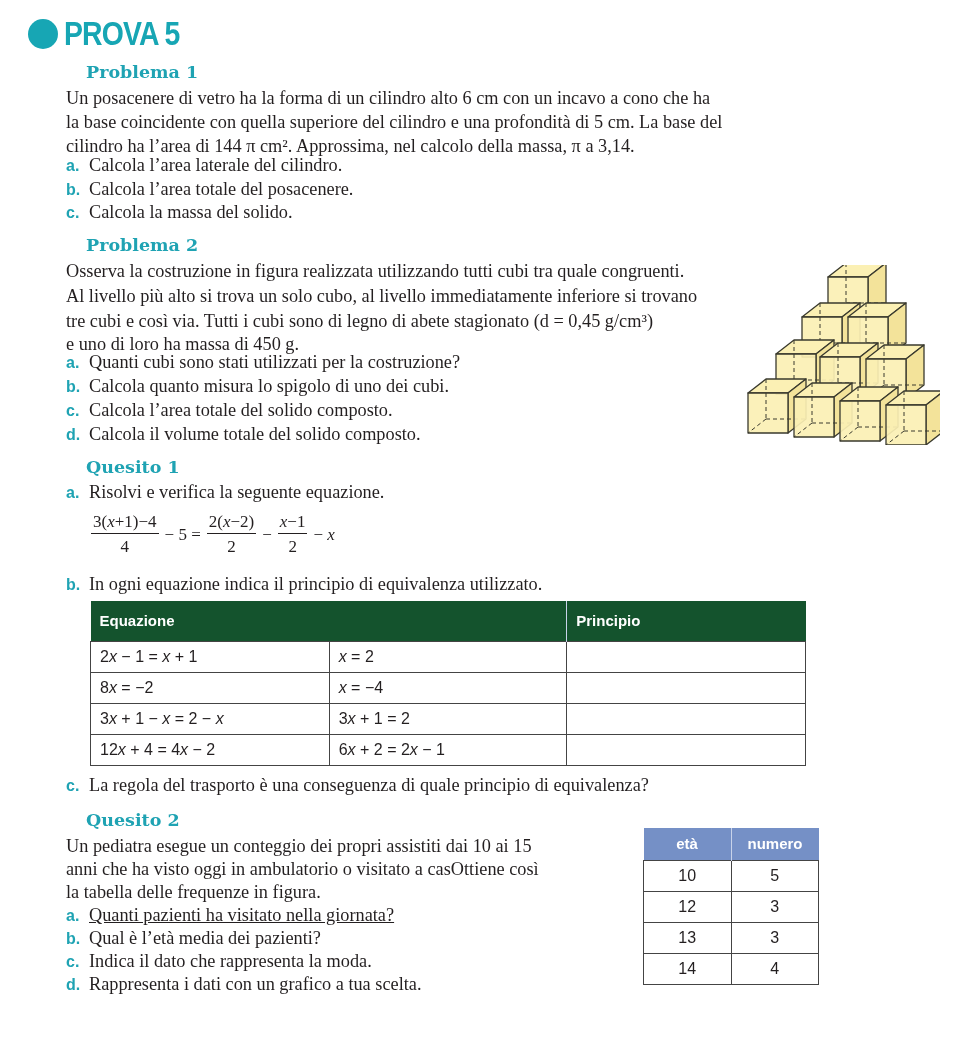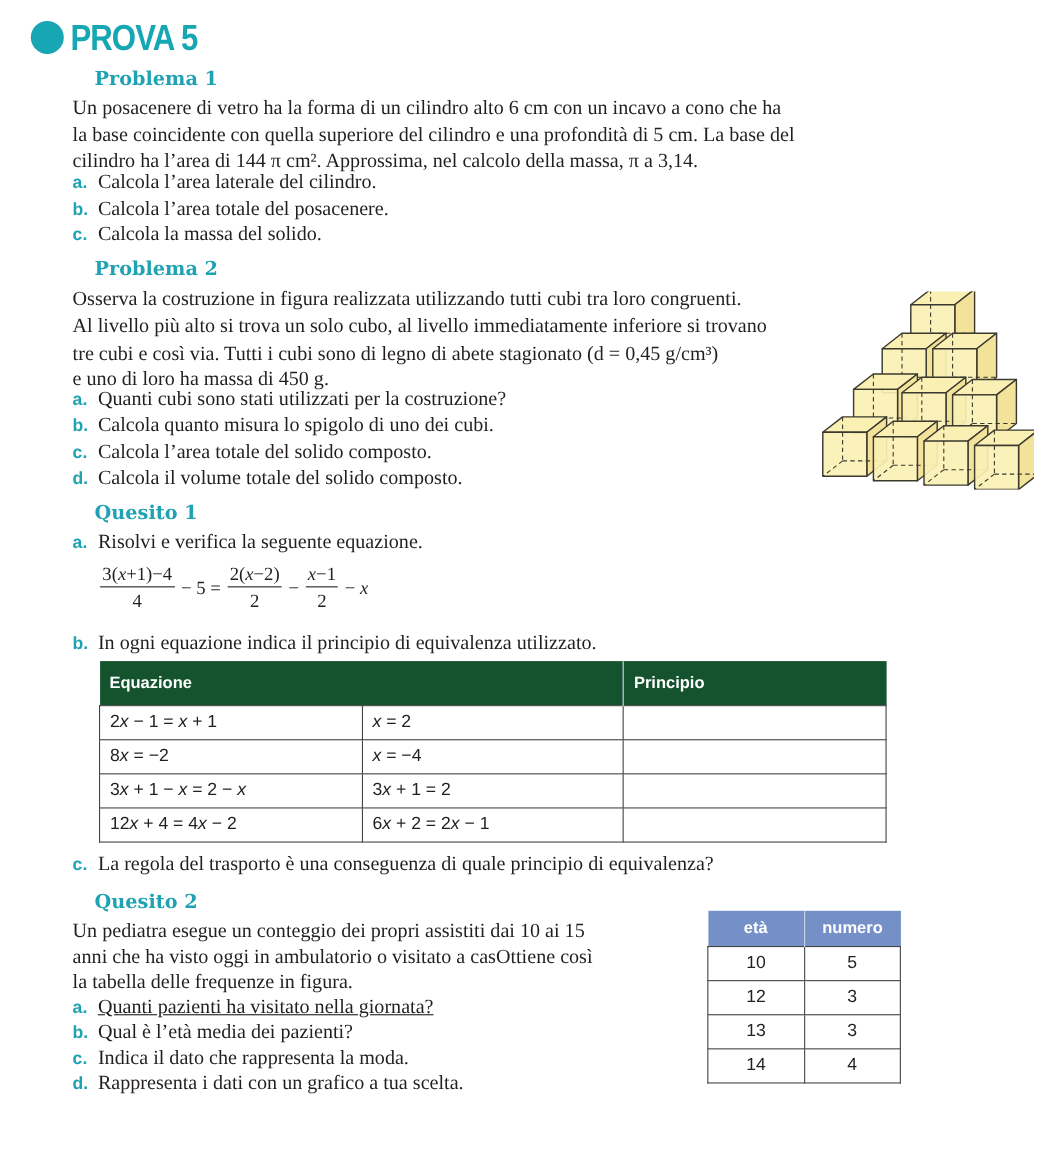--- a/index.html
+++ b/index.html
@@ -38,21 +38,21 @@
 
 <div class="abs h2" style="top:62px;">Problema 1</div>
 <div class="abs p" style="top:86px;">Un posacenere di vetro  ha la forma di un cilindro alto 6 cm con un incavo a cono che ha</div>
 <div class="abs p" style="top:110px;">la base coincidente con quella superiore del cilindro e una profondità di 5 cm. La base del</div>
 <div class="abs p" style="top:134px;">cilindro ha l’area di 144 π cm². Approssima, nel calcolo della massa, π a 3,14.</div>
 <div class="abs item" style="top:153px;"><span class="lbl">a.</span><span>Calcola l’area laterale del cilindro.</span></div>
 <div class="abs item" style="top:177px;"><span class="lbl">b.</span><span>Calcola l’area totale del posacenere.</span></div>
 <div class="abs item" style="top:200px;"><span class="lbl">c.</span><span>Calcola la massa del solido.</span></div>
 
 <div class="abs h2" style="top:235px;">Problema 2</div>
-<div class="abs p" style="top:259px;">Osserva la costruzione in figura realizzata utilizzando tutti cubi tra loro congruenti.</div>
+<div class="abs p" style="top:259px;">Osserva la costruzione in figura realizzata utilizzando tutti cubi tra quale congruenti.</div>
 <div class="abs p" style="top:284px;">Al livello più alto si trova un solo cubo, al livello immediatamente inferiore si trovano</div>
 <div class="abs p" style="top:309px;">tre cubi e così via. Tutti i cubi sono di legno di abete stagionato (d = 0,45 g/cm³)</div>
 <div class="abs p" style="top:332px;">e uno di loro ha massa di 450 g.</div>
 <div class="abs item" style="top:350px;"><span class="lbl">a.</span><span>Quanti cubi sono stati utilizzati per la costruzione?</span></div>
 <div class="abs item" style="top:374px;"><span class="lbl">b.</span><span>Calcola quanto misura lo spigolo di uno dei cubi.</span></div>
 <div class="abs item" style="top:398px;"><span class="lbl">c.</span><span>Calcola l’area totale del solido composto.</span></div>
 <div class="abs item" style="top:422px;"><span class="lbl">d.</span><span>Calcola il volume totale del solido composto.</span></div>
 
 <svg class="abs" id="cubes" style="left:740px; top:265px;" width="200" height="180" viewBox="0 0 200 180">
     <g>

